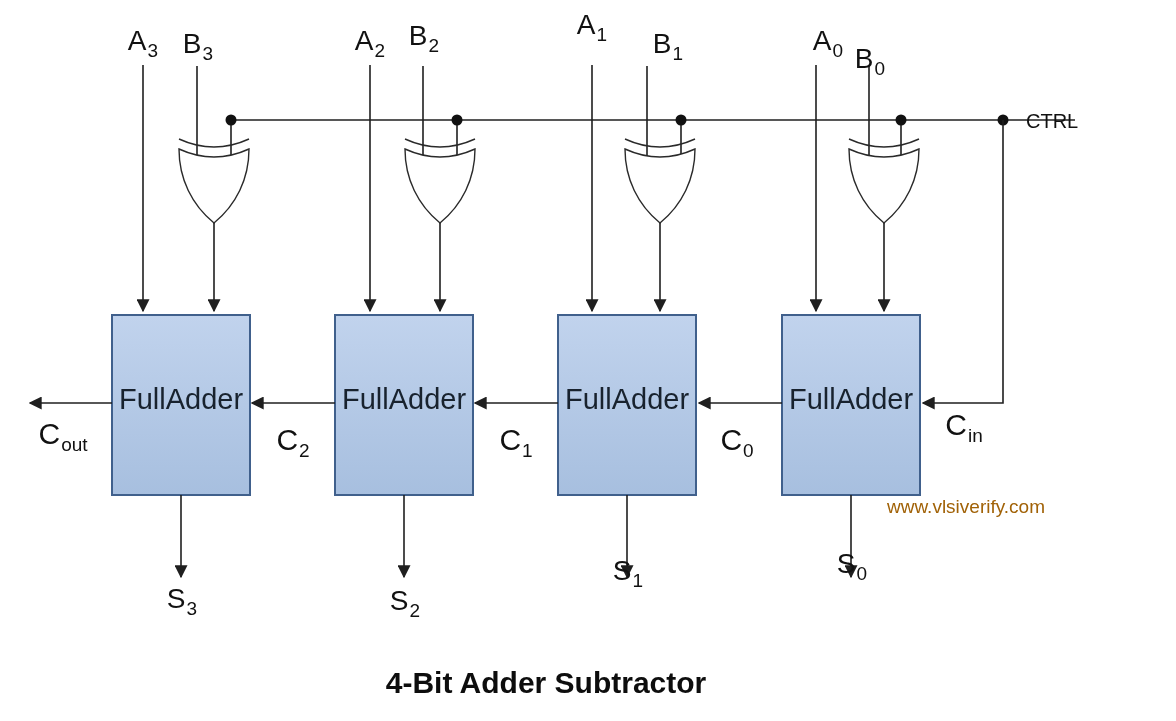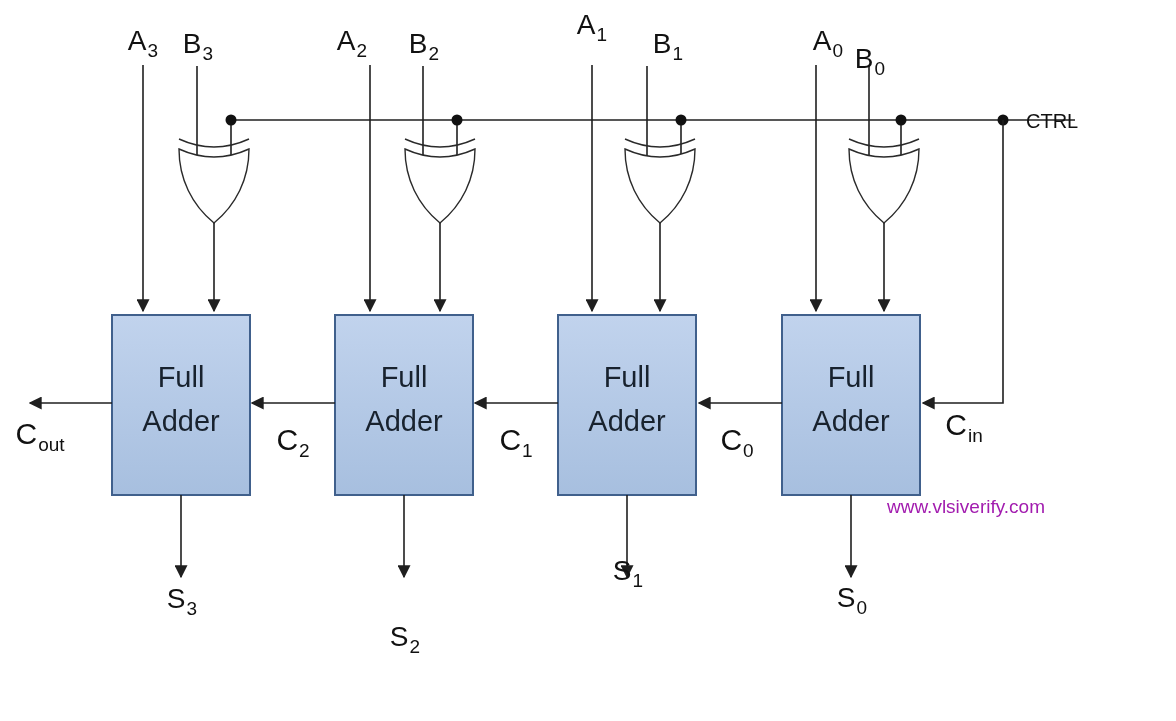--- a/index.html
+++ b/index.html
@@ -26,34 +26,33 @@
     font-size: 19px;
     position: relative;
     top: 7px;
     margin-left: 1px;
   }
   .adder-label {
     position: absolute;
     width: 138px;
     height: 167px;
     display: flex;
-    flex-direction: column;
     align-items: center;
     justify-content: center;
     font-size: 29px;
     line-height: 44px;
     color: #18222e;
     pointer-events: none;
   }
   .watermark {
     position: absolute;
     transform: translateX(-50%);
     font-size: 19px;
     line-height: 20px;
-    color: #a21caf;
+    color: #a16207;
     white-space: nowrap;
   }
   .title {
     position: absolute;
     transform: translateX(-50%);
     font-size: 30px;
     line-height: 34px;
     font-weight: 700;
     color: #0d0d0d;
     white-space: nowrap;
@@ -138,22 +137,22 @@
     <g stroke="#1f1f1f" stroke-width="1.6">
       <line x1="181" y1="495" x2="181" y2="577" marker-end="url(#arrow)"></line>
       <line x1="404" y1="495" x2="404" y2="577" marker-end="url(#arrow)"></line>
       <line x1="627" y1="495" x2="627" y2="577" marker-end="url(#arrow)"></line>
       <line x1="851" y1="495" x2="851" y2="577" marker-end="url(#arrow)"></line>
     </g>
   </svg>
 
   <div class="pin" style="left:143px; top:24px"><span>A</span><span class="sub">3</span></div>
   <div class="pin" style="left:198px; top:27px"><span>B</span><span class="sub">3</span></div>
-  <div class="pin" style="left:352px; top:24px"><span>A</span><span class="sub">2</span></div>
-  <div class="pin" style="left:424px; top:27px"><span>B</span><span class="sub">2</span></div>
+  <div class="pin" style="left:370px; top:24px"><span>A</span><span class="sub">2</span></div>
+  <div class="pin" style="left:424px; top:19px"><span>B</span><span class="sub">2</span></div>
   <div class="pin" style="left:592px; top:8px"><span>A</span><span class="sub">1</span></div>
   <div class="pin" style="left:668px; top:27px"><span>B</span><span class="sub">1</span></div>
   <div class="pin" style="left:828px; top:24px"><span>A</span><span class="sub">0</span></div>
   <div class="pin" style="left:870px; top:42px"><span>B</span><span class="sub">0</span></div>
 
   <div class="pin left-align" style="left:1026px; top:104px; font-size:20px">CTRL</div>
 
   <div class="adder-label" style="left:112px; top:315px">
       <div>Full</div>
       <div>Adder</div>
@@ -164,26 +163,27 @@
     </div>
   <div class="adder-label" style="left:558px; top:315px">
       <div>Full</div>
       <div>Adder</div>
     </div>
   <div class="adder-label" style="left:782px; top:315px">
       <div>Full</div>
       <div>Adder</div>
     </div>
 
-  <div class="pin" style="left:40px; top:417px; font-size:30px"><span>C</span><span class="sub">out</span></div>
+  <div class="pin" style="left:63px; top:417px; font-size:30px"><span>C</span><span class="sub">out</span></div>
   <div class="pin" style="left:293px; top:423px; font-size:30px"><span>C</span><span class="sub">2</span></div>
   <div class="pin" style="left:516px; top:423px; font-size:30px"><span>C</span><span class="sub">1</span></div>
   <div class="pin" style="left:737px; top:423px; font-size:30px"><span>C</span><span class="sub">0</span></div>
   <div class="pin" style="left:964px; top:408px; font-size:30px"><span>C</span><span class="sub">in</span></div>
 
   <div class="pin" style="left:182px; top:582px"><span>S</span><span class="sub">3</span></div>
-  <div class="pin" style="left:405px; top:620px"><span>S</span><span class="sub">2</span></div>
+  <div class="pin" style="left:405px; top:584px"><span>S</span><span class="sub">2</span></div>
   <div class="pin" style="left:628px; top:554px"><span>S</span><span class="sub">1</span></div>
-  <div class="pin" style="left:852px; top:581px"><span>S</span><span class="sub">0</span></div>
+  <div class="pin" style="left:852px; top:547px"><span>S</span><span class="sub">0</span></div>
 
   <div class="watermark" style="left:966px; top:497px">www.vlsiverify.com</div>
+  <div class="title" style="left:546px; top:666px">4-Bit Adder Subtractor</div>
 
 </div>
 
 </body></html>

